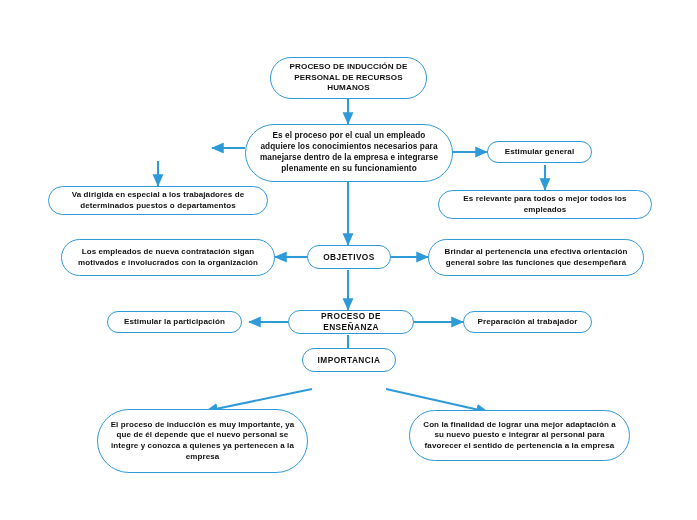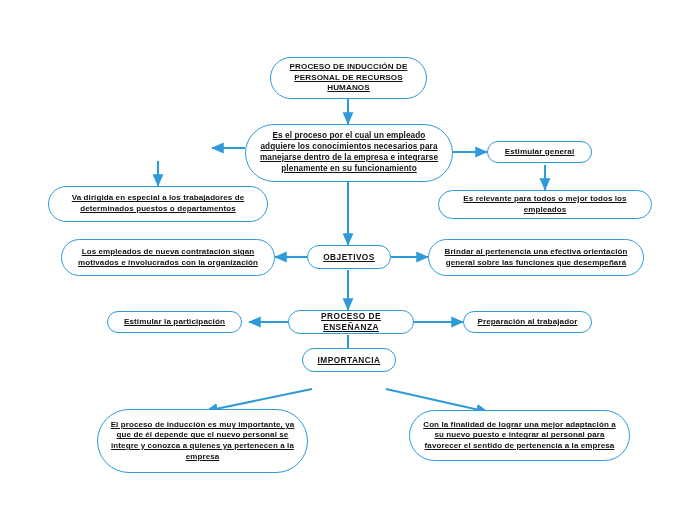--- a/index.html
+++ b/index.html
@@ -39,21 +39,20 @@
     align-items: center;
     justify-content: center;
     text-align: center;
     line-height: 1.32;
     letter-spacing: 0.1px;
     z-index: 3;
   }
   .node span {
     display: block;
     padding: 0 9px;
-    text-decoration: underline;
   }
   .n-root      { font-size: 8.1px; }
   .n-center    { font-size: 8.2px; }
   .n-spine     { font-size: 8.3px; letter-spacing: 0.45px; }
   .n-branch    { font-size: 8.1px; }
   .n-leaf      { font-size: 8.0px; }
 </style>
 </head>
 <body>
 
@@ -99,21 +98,21 @@
 
   <div class="node n-root" style="left:270px; top:57px; width:157px; height:42px;">
     <span>PROCESO DE INDUCCIÓN DE PERSONAL DE RECURSOS HUMANOS</span>
   </div>
 
   <div class="node n-center" style="left:245px; top:124px; width:208px; height:58px;">
     <span>Es el proceso por el cual un empleado adquiere los conocimientos necesarios para manejarse dentro de la empresa e integrarse plenamente en su funcionamiento</span>
   </div>
 
 
-  <div class="node n-leaf" style="left:48px; top:186px; width:220px; height:36px;">
+  <div class="node n-leaf" style="left:48px; top:186px; width:220px; height:29px;">
     <span>Va dirigida en especial a los trabajadores de determinados puestos o departamentos</span>
   </div>
 
   <div class="node n-branch" style="left:487px; top:141px; width:105px; height:22px;">
     <span>Estimular general</span>
   </div>
 
   <div class="node n-leaf" style="left:438px; top:190px; width:214px; height:29px;">
     <span>Es relevante para todos o mejor todos los empleados</span>
   </div>

